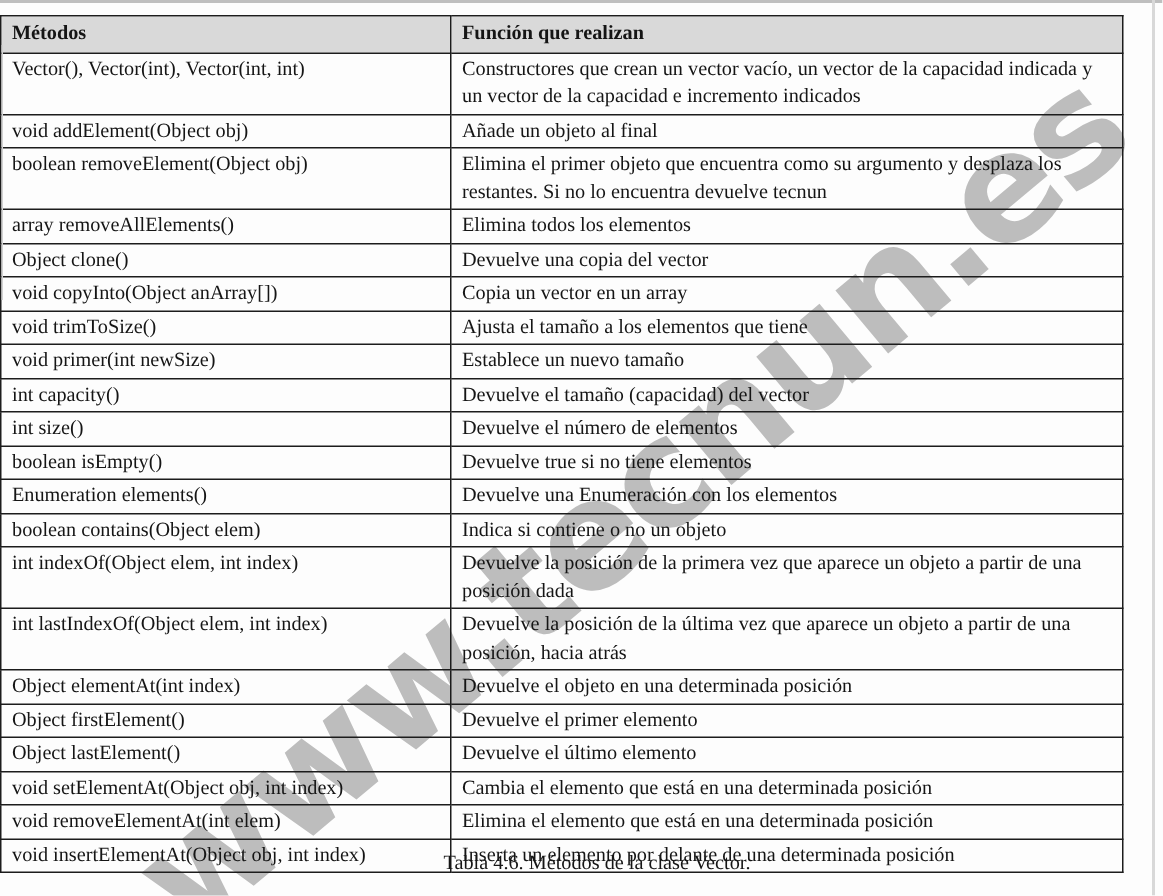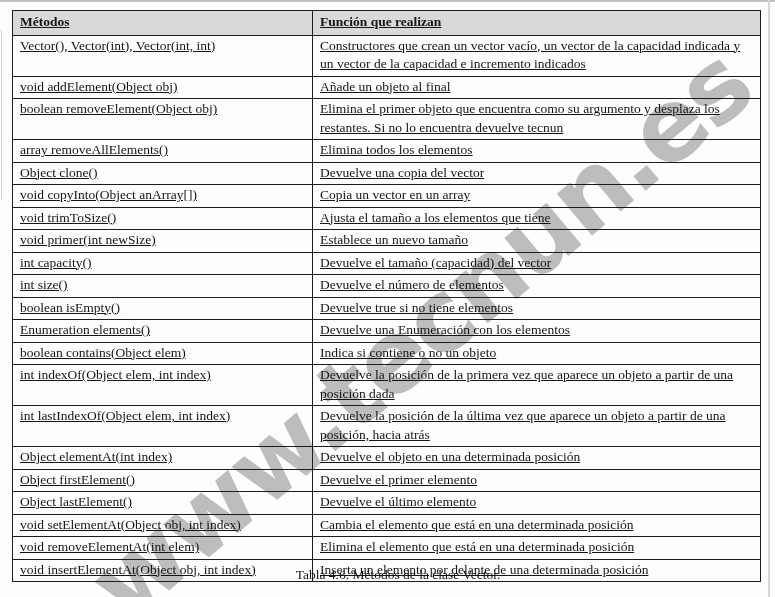--- a/index.html
+++ b/index.html
@@ -35,27 +35,26 @@
     width: 2px; height: 597px;
     background: #d8d8d8; z-index: 2;
   }
   .scan-edge-left {
     position: absolute; left: 1px; top: 30px;
     width: 1px; height: 170px;
     background: #d2d2d2; z-index: 2;
   }
   table.methods {
     position: absolute;
-    left: 12px; top: 10px;
+    left: 0; top: 10px;
     width: 748px;
     border-collapse: collapse;
     z-index: 1;
     background: transparent;
     table-layout: fixed;
-    text-decoration: underline;
   }
   table.methods col.c1 { width: 300px; }
   table.methods col.c2 { width: 448px; }
   table.methods th, table.methods td {
     border: 1px solid #1c1c1c;
     padding: 1px 8px 2px 7px;
     font-size: 13.5px;
     line-height: 18.5px;
     text-align: left;
     vertical-align: top;

